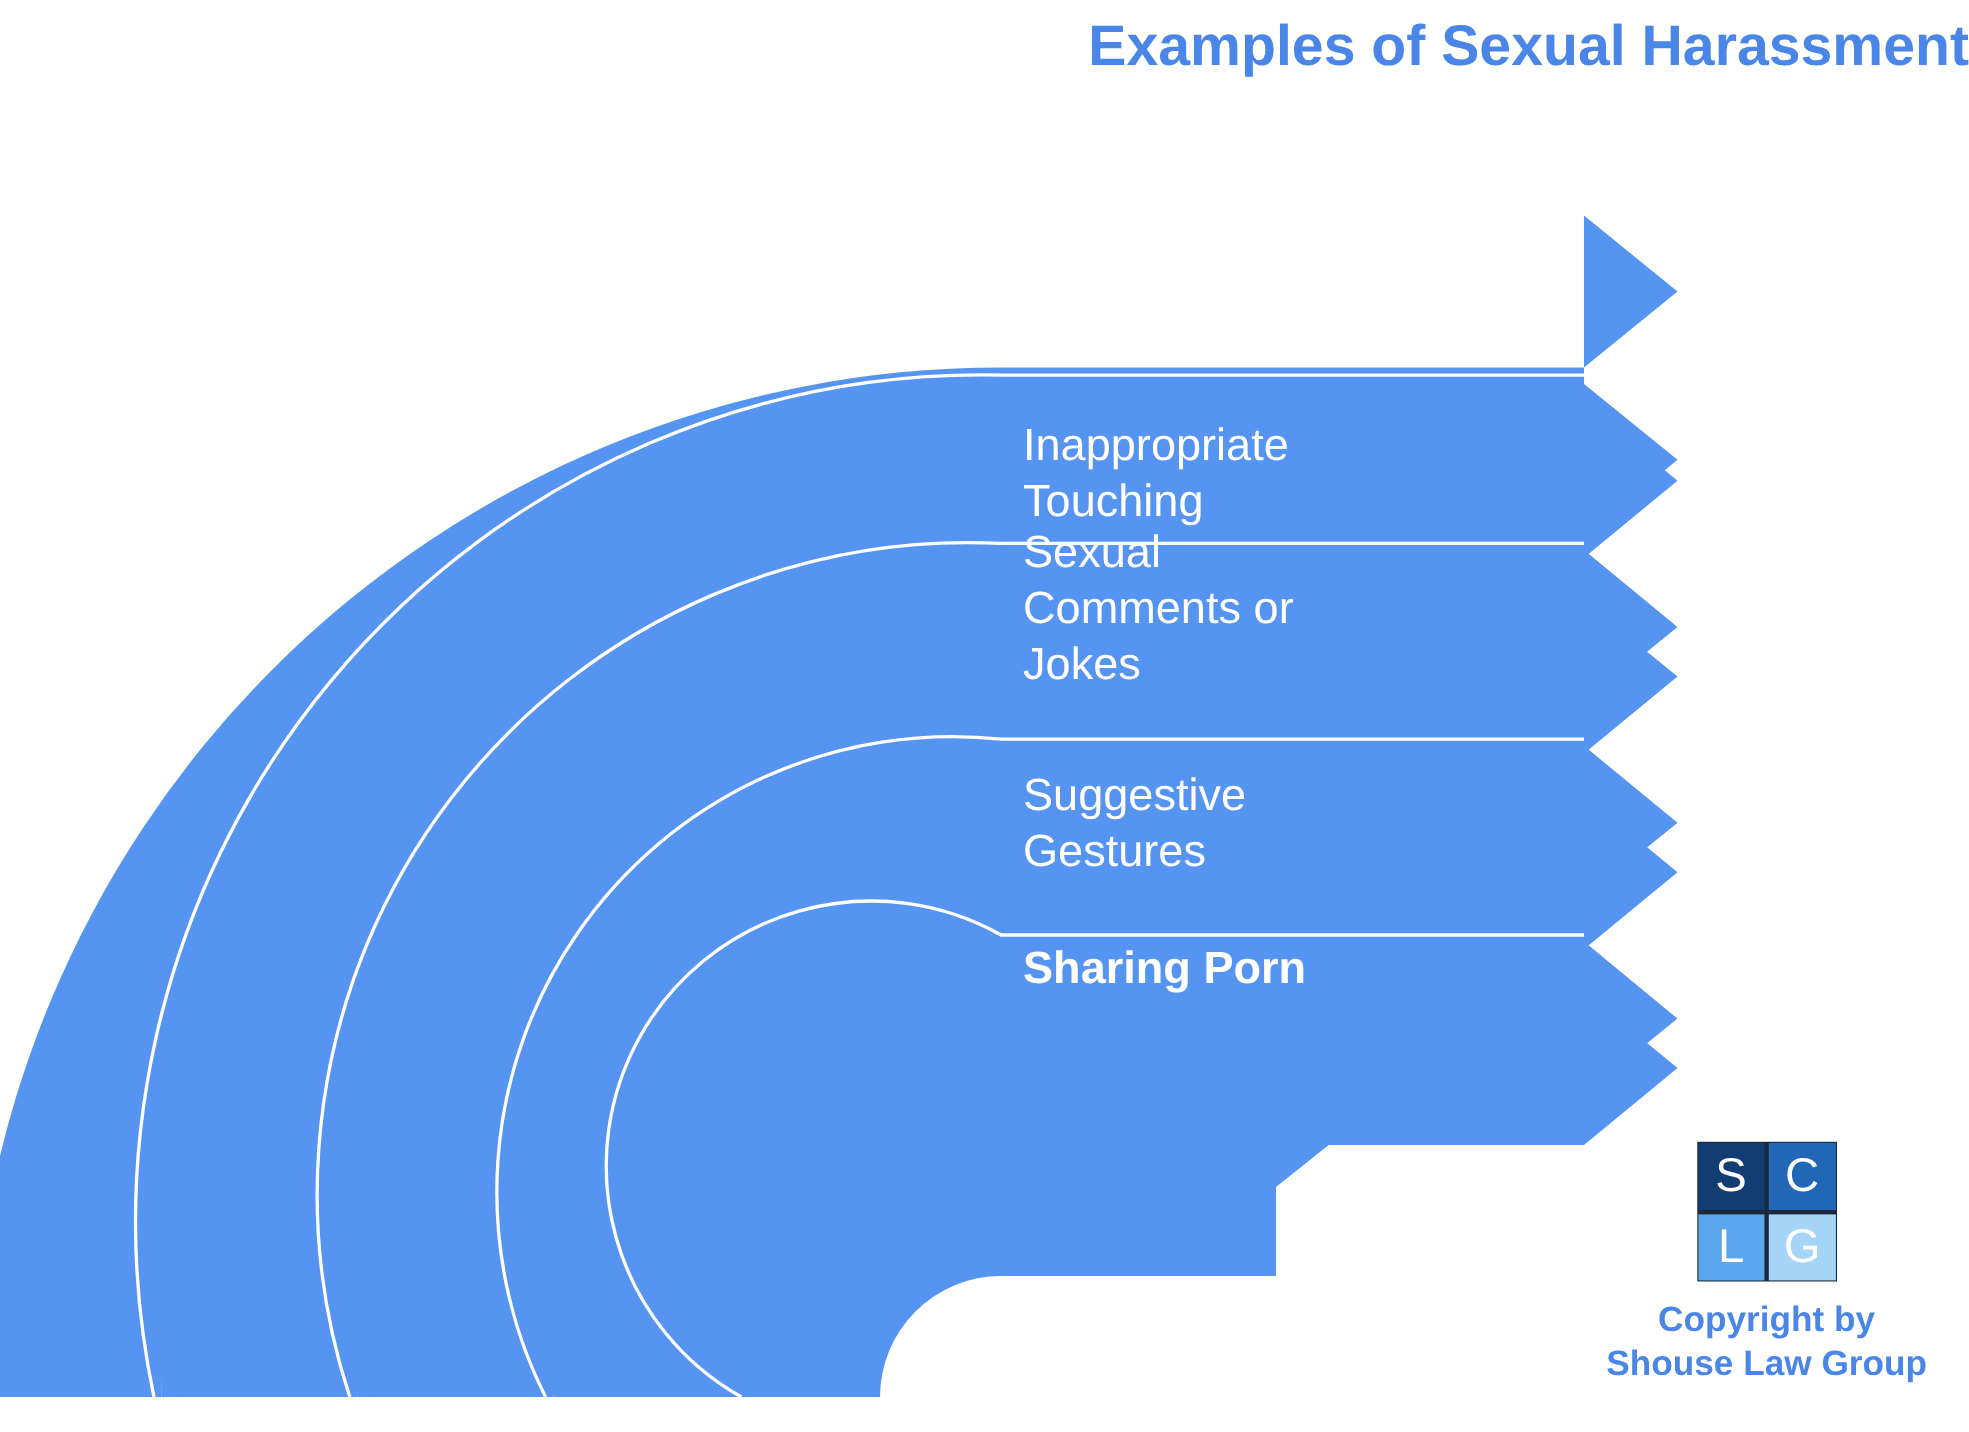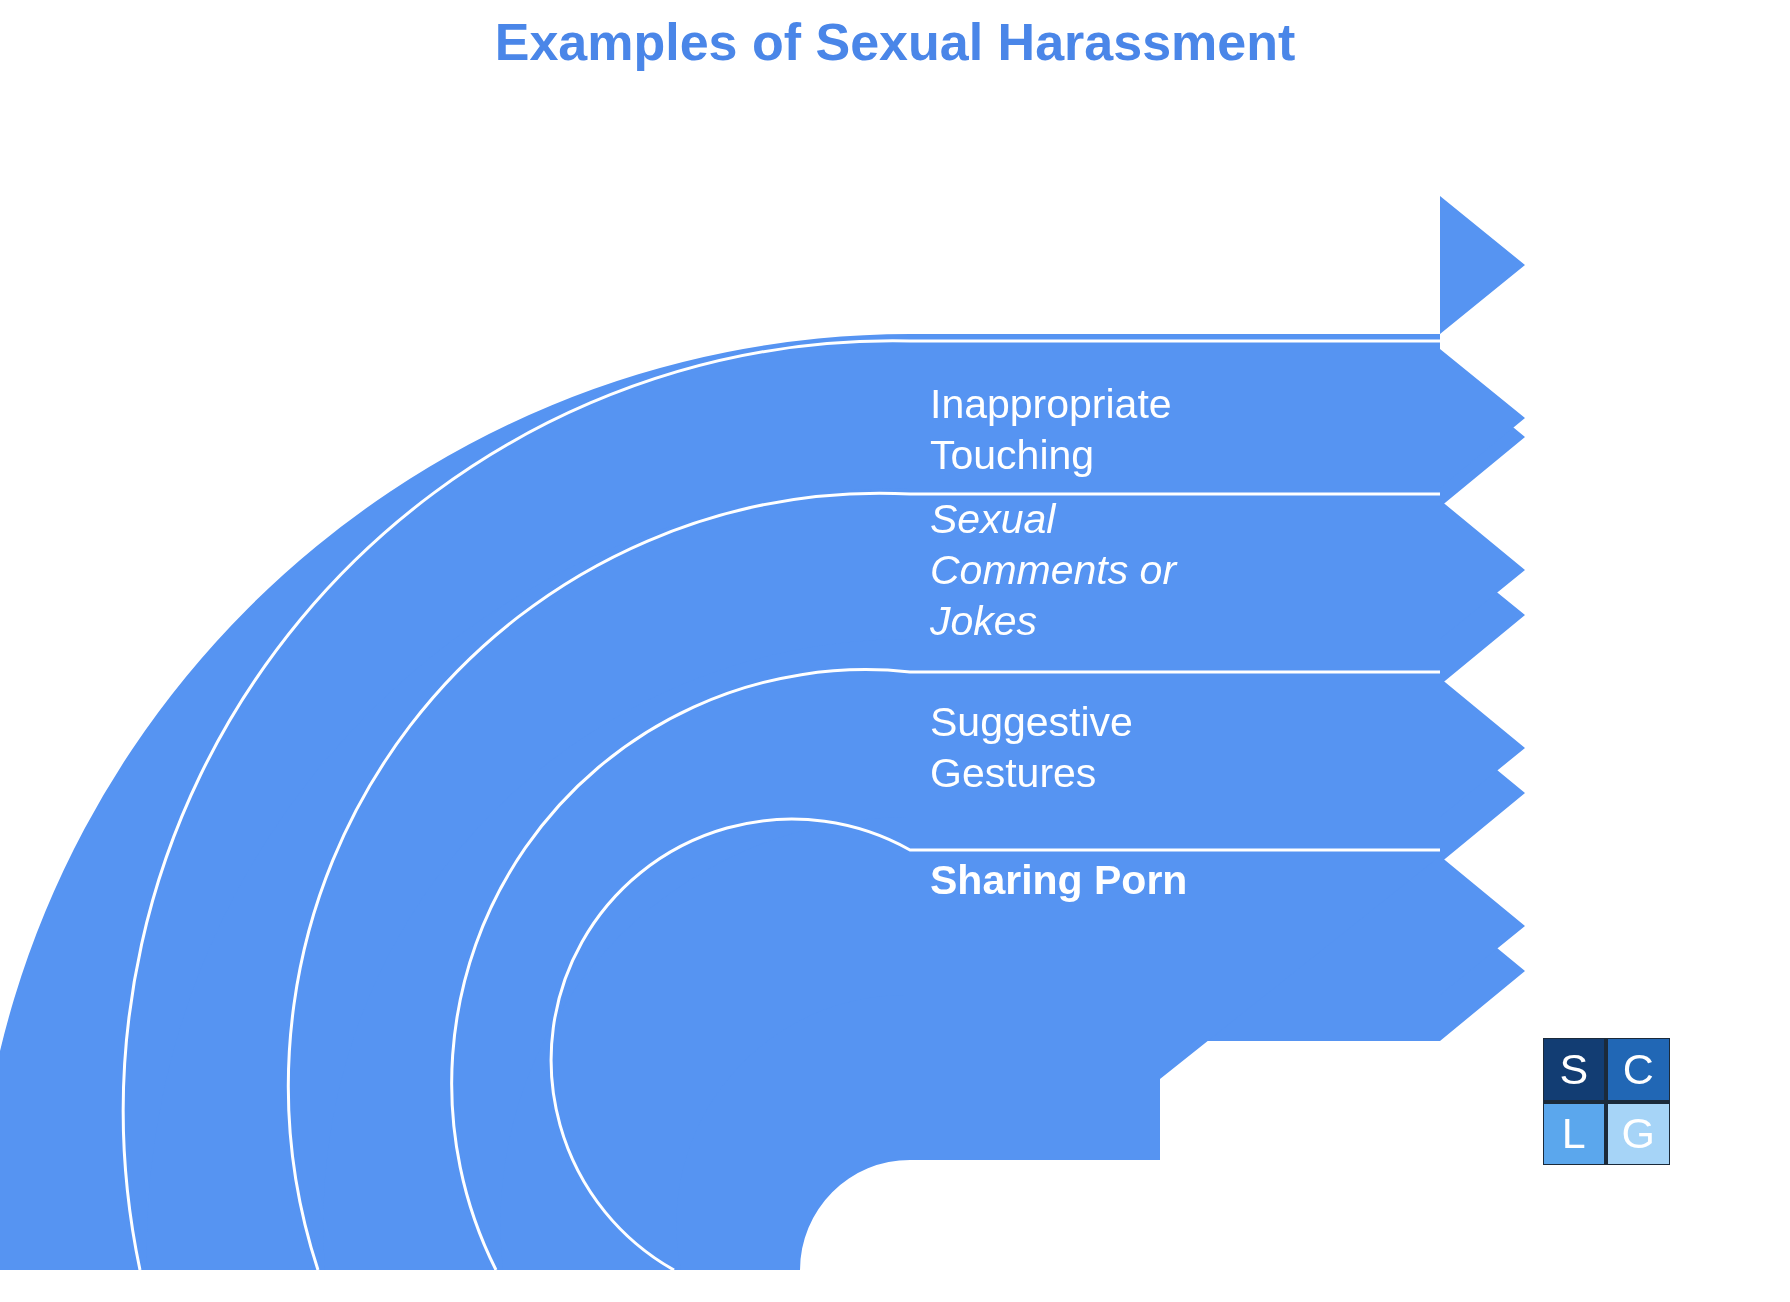--- a/index.html
+++ b/index.html
@@ -19,21 +19,21 @@
     top: 0; left: 0;
     width: 1790px;
     height: 1302px;
     background: #ffffff;
   }
   #title {
     position: absolute;
     top: 12px;
     left: 0;
     width: 1790px;
-    text-align: center;
+    text-align: right;
     font-family: "Liberation Sans", sans-serif;
     font-weight: bold;
     font-size: 52px;
     color: #4a86e8;
     letter-spacing: 0px;
     user-select: none;
   }
   svg.layer {
     position: absolute;
     top: 0; left: 0;
@@ -185,31 +185,33 @@
       </g>
     </g>
   </svg>
 
   <div class="band-label" style="left:930px; top:207px; width:330px;">Sexual
 Propositions</div>
 
   <div class="band-label" style="left:930px; top:362px; width:360px;margin-top:17px;">Inappropriate
 Touching</div>
 
-  <div class="band-label" style="left:930px; top:494px; width:350px;font-style:italic;">Sexual
+  <div class="band-label" style="left:930px; top:476px; width:350px;">Sexual
 Comments or
 Jokes</div>
 
   <div class="band-label" style="left:930px; top:697px; width:340px;">Suggestive
 Gestures</div>
 
   <div class="band-label" style="left:930px; top:855px; width:340px;font-weight:bold;">Sharing Porn</div>
 
   <div id="logo-wrap">
     <div id="logo-grid">
       <div class="logo-cell logo-s">S</div>
       <div class="logo-cell logo-c">C</div>
       <div class="logo-cell logo-l">L</div>
       <div class="logo-cell logo-g">G</div>
     </div>
+    <div id="copyright">Copyright by
+Shouse Law Group</div>
   </div>
 
 </div>
 
 </body></html>

